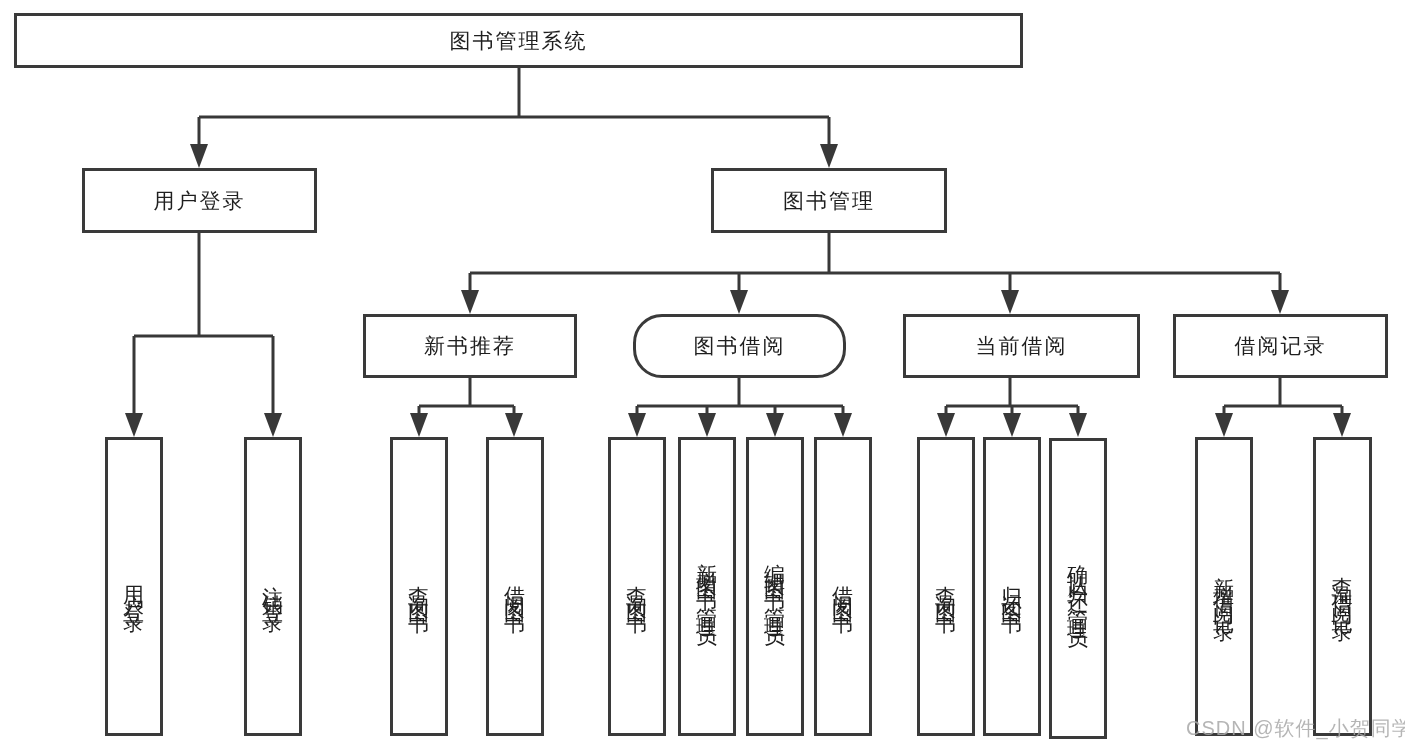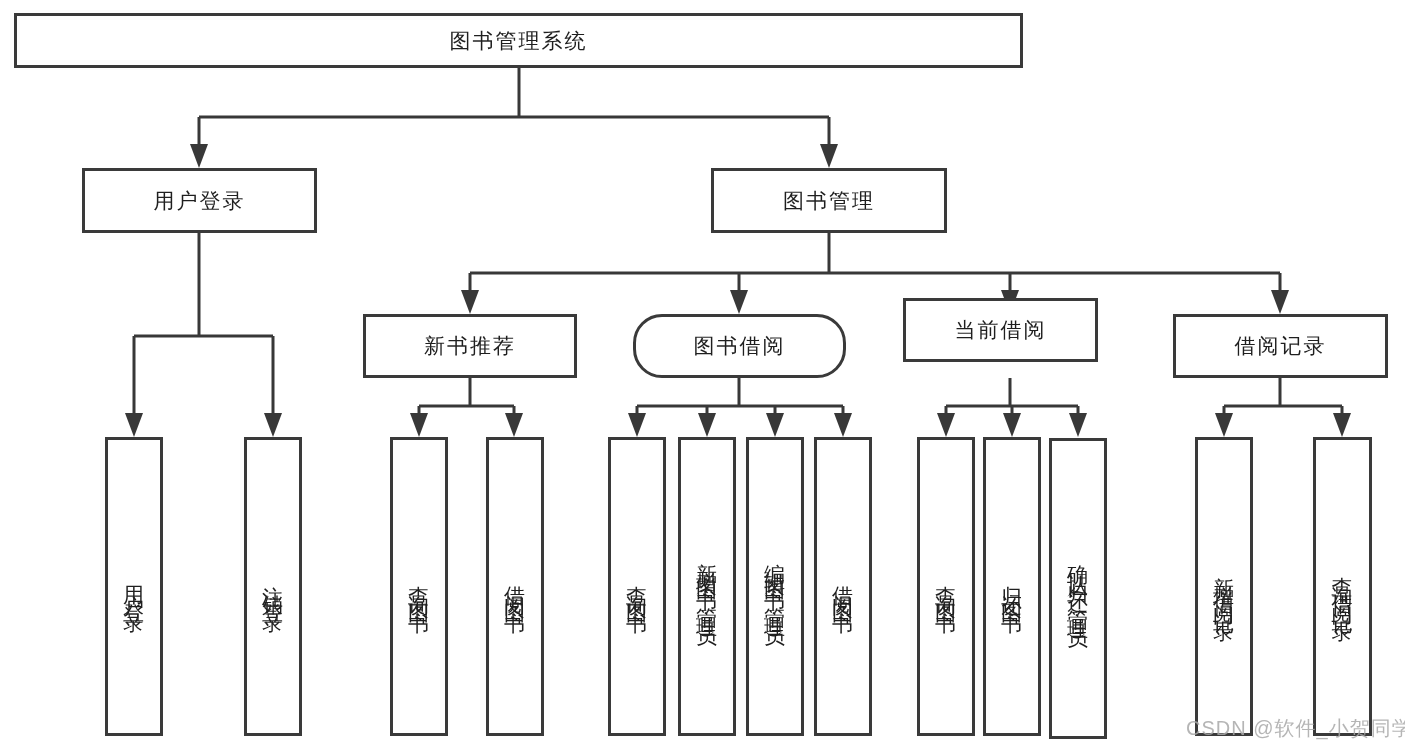--- a/index.html
+++ b/index.html
@@ -111,21 +111,21 @@
     <polygon points="1333,413 1351,413 1342,437"></polygon>
   </svg>
 
   <div class="node" style="left:14px; top:13px; width:1009px; height:55px;">图书管理系统</div>
 
   <div class="node" style="left:82px; top:168px; width:235px; height:65px;">用户登录</div>
   <div class="node" style="left:711px; top:168px; width:236px; height:65px;">图书管理</div>
 
   <div class="node" style="left:363px; top:314px; width:214px; height:64px;">新书推荐</div>
   <div class="node" style="left:633px; top:314px; width:213px; height:64px;border-radius:29px;">图书借阅</div>
-  <div class="node" style="left:903px; top:298px; width:195px; height:64px;">当前借阅</div>
+  <div class="node" style="left:903px; top:314px; width:237px; height:64px;">当前借阅</div>
   <div class="node" style="left:1173px; top:314px; width:215px; height:64px;">借阅记录</div>
 
   <div class="node vnode" style="left:105px; top:437px; width:58px; height:299px;">用户登录</div>
   <div class="node vnode" style="left:244px; top:437px; width:58px; height:299px;">注销登录</div>
 
   <div class="node vnode" style="left:390px; top:437px; width:58px; height:299px;">查询图书</div>
   <div class="node vnode" style="left:486px; top:437px; width:58px; height:299px;">借阅图书</div>
 
   <div class="node vnode" style="left:608px; top:437px; width:58px; height:299px;">查询图书</div>
   <div class="node vnode" style="left:678px; top:437px; width:58px; height:299px;">新增图书（管理员）</div>

